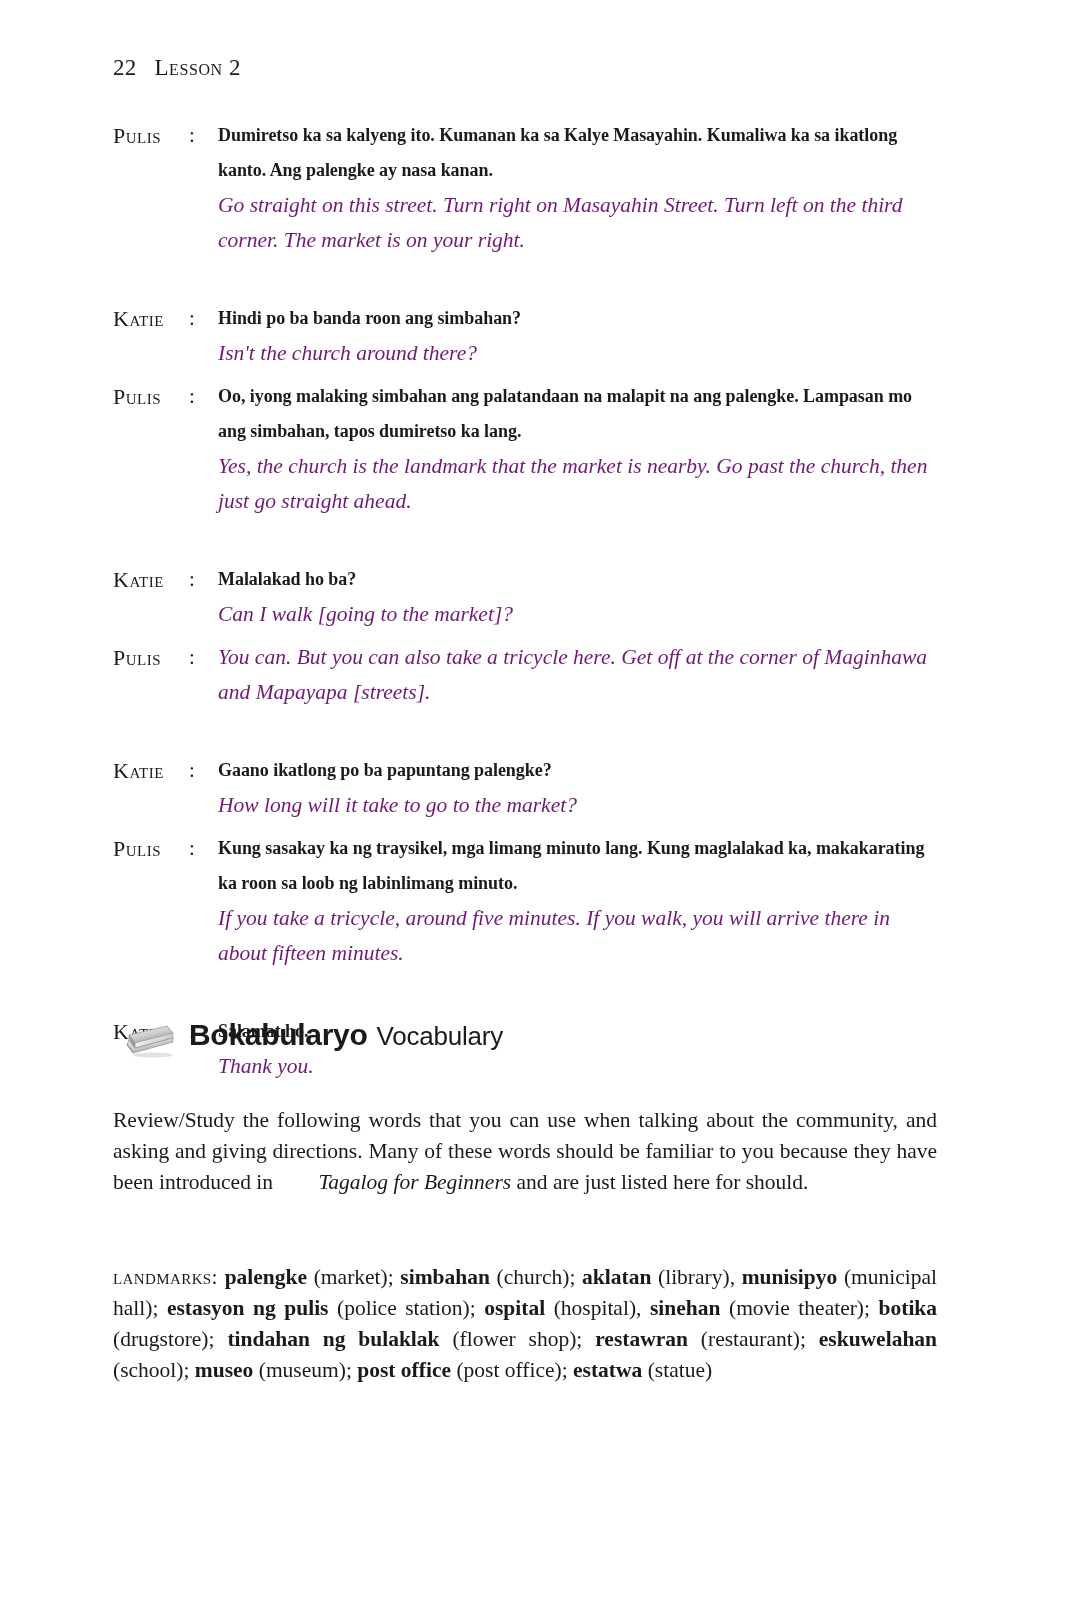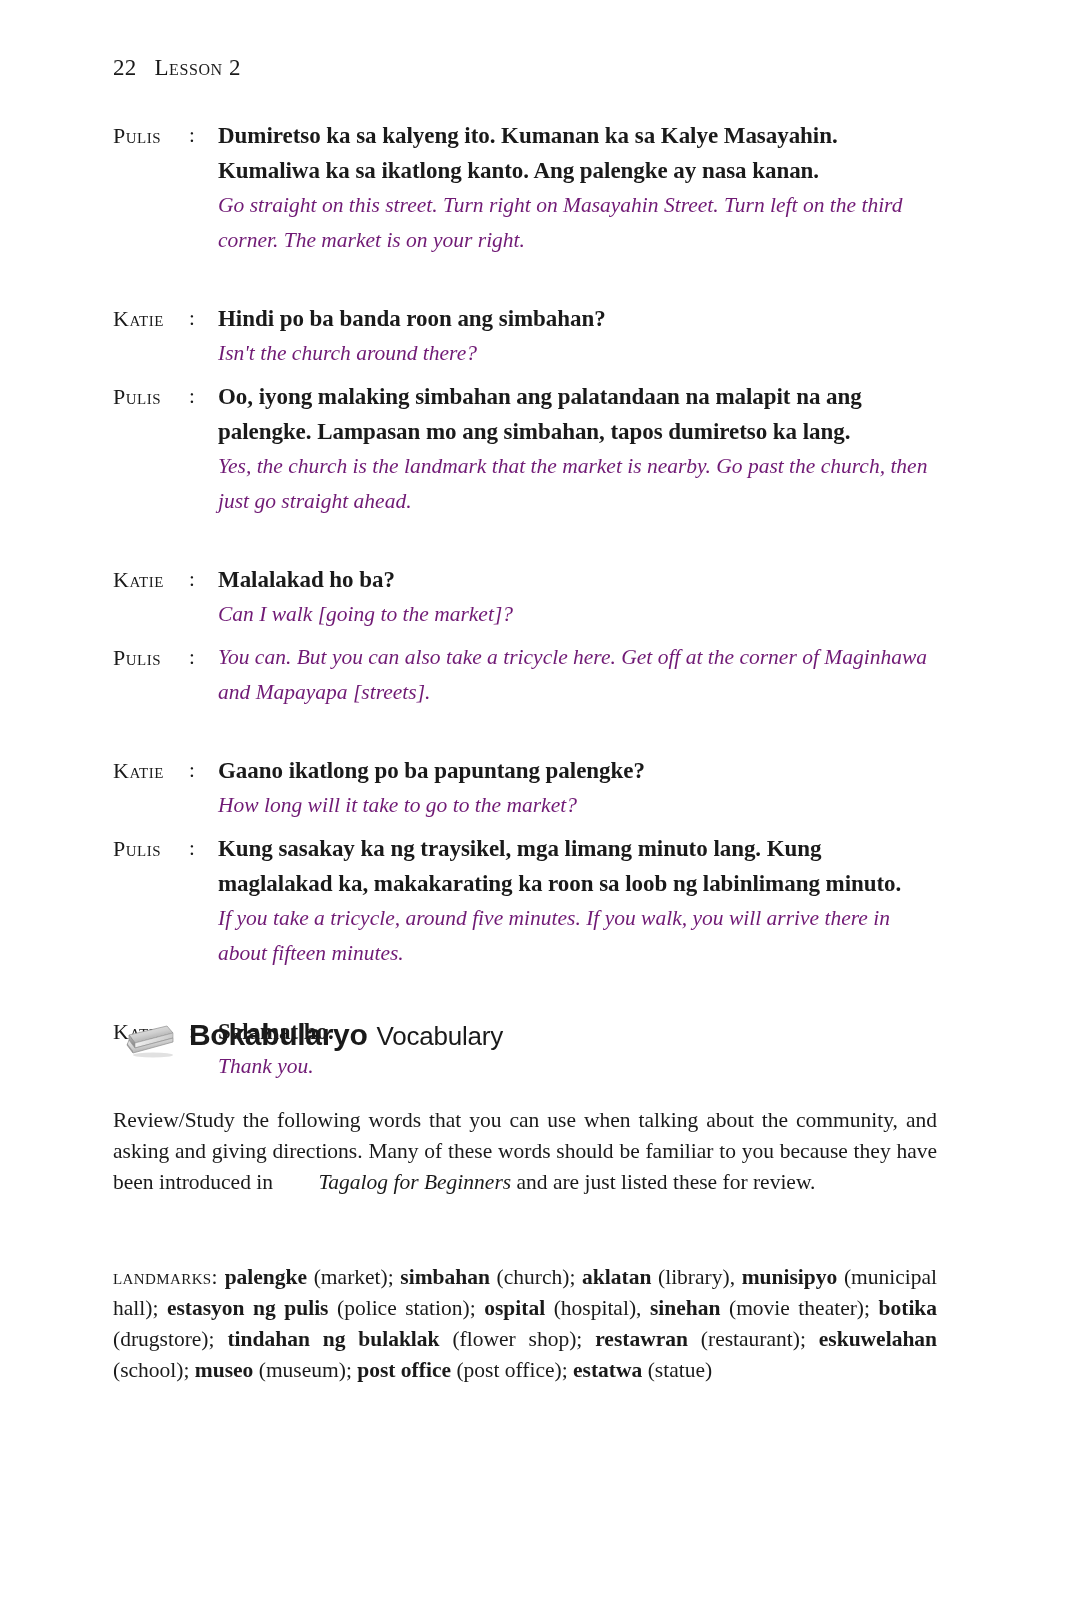--- a/index.html
+++ b/index.html
@@ -68,21 +68,21 @@
   }
   .speaker .colon {
     position: absolute;
     left: 76px;
     top: 0;
     font-variant: normal;
     font-size: 21px;
   }
   .tl {
     font-weight: bold;
-    font-size: 23px;
+    font-size: 18px;
     line-height: 35px;
     letter-spacing: -0.05px;
   }
   .en {
     font-style: italic;
     font-size: 21.5px;
     line-height: 35px;
     color: #701a75;
   }
 
@@ -218,18 +218,18 @@
       <polygon points="14,27 20,35 20,33 14,25" fill="#8a8a8a" opacity="0.7"></polygon>
 
       <ellipse cx="40" cy="37" rx="20" ry="2.6" fill="#bdbdbd" opacity="0.45"></ellipse>
     </svg>
     <div class="heading-text">
       <span class="h-main">Bokabularyo</span><span class="h-sub">Vocabulary</span>
     </div>
   </div>
 
   <p class="body-para intro">
-    <span>Review/Study the following words that you can use when talking about the community, and asking and giving directions. Many of these words should be familiar to you because they have been introduced in </span><i>Tagalog for Beginners</i><span> and are just listed these for review.</span>
+    <span>Review/Study the following words that you can use when talking about the community, and asking and giving directions. Many of these words should be familiar to you because they have been introduced in </span><i>Tagalog for Beginners</i><span> and are just listed here for should.</span>
   </p>
 
   <p class="body-para vocab"><span class="smallcaps">landmarks:</span> <span class="vw">palengke</span> <span>(market);</span> <span class="vw">simbahan</span> <span>(church);</span> <span class="vw">aklatan</span> <span>(library),</span> <span class="vw">munisipyo</span> <span>(municipal hall);</span> <span class="vw">estasyon ng pulis</span> <span>(police station);</span> <span class="vw">ospital</span> <span>(hospital),</span> <span class="vw">sinehan</span> <span>(movie theater);</span> <span class="vw">botika</span> <span>(drugstore);</span> <span class="vw">tindahan ng bulaklak</span> <span>(flower shop);</span> <span class="vw">restawran</span> <span>(restaurant);</span> <span class="vw">eskuwelahan</span> <span>(school);</span> <span class="vw">museo</span> <span>(museum);</span> <span class="vw">post office</span> <span>(post office);</span> <span class="vw">estatwa</span> <span>(statue)</span></p>
 
 </div>
 
 </body></html>

